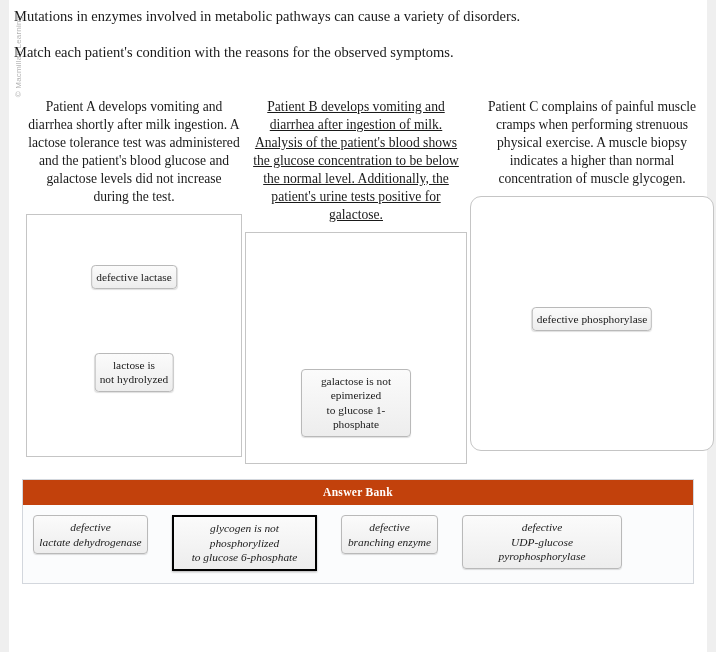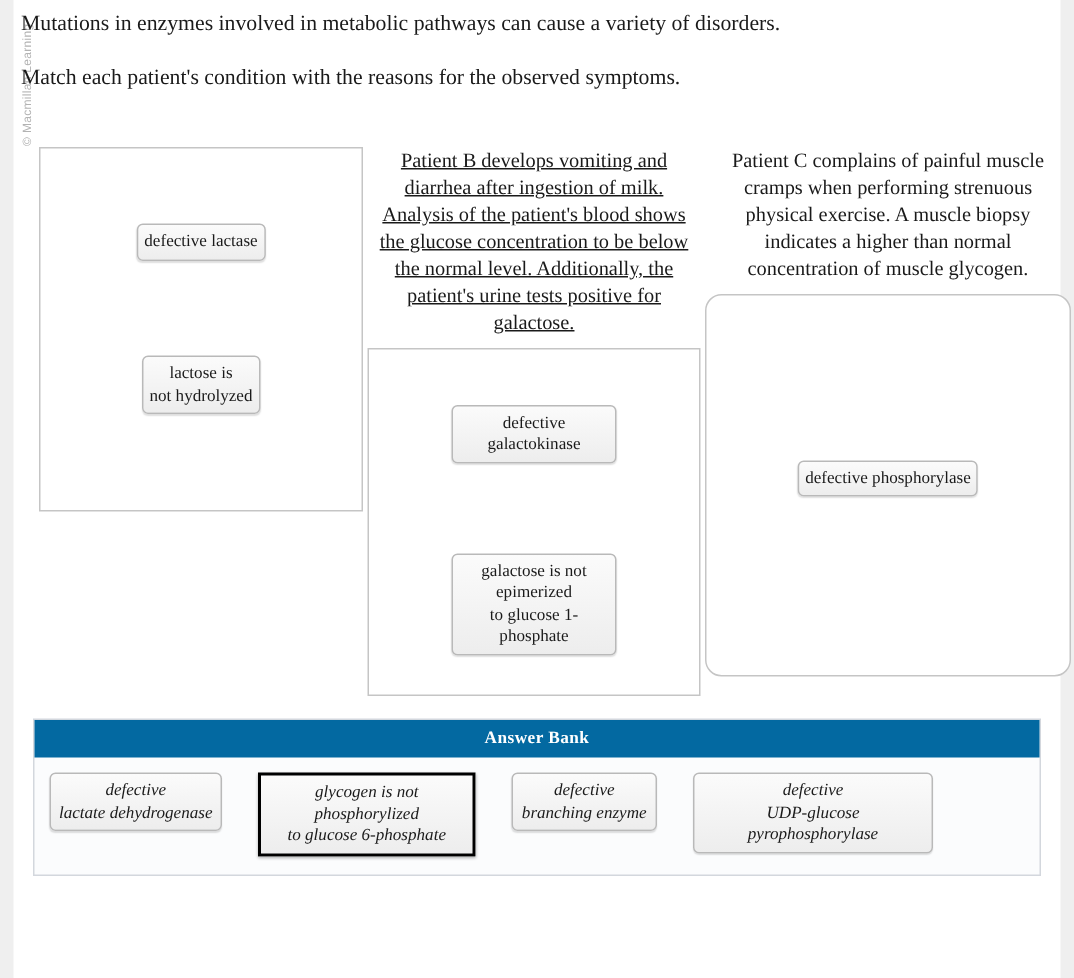--- a/index.html
+++ b/index.html
@@ -132,21 +132,21 @@
   .answer-bank {
     position: absolute;
     left: 22px;
     top: 479px;
     width: 672px;
     box-sizing: border-box;
     border: 1px solid #d3d7dd;
     background: #fbfcfd;
   }
   .answer-bank-header {
-    background: #0369a1;
+    background: #c2410c;
     color: #ffffff;
     text-align: center;
     font-family: "Liberation Serif", serif;
     font-weight: bold;
     font-size: 11.5px;
     letter-spacing: .3px;
     padding: 6px 0 7px 0;
   }
   .answer-bank-body {
     padding: 10px 10px 12px 10px;
@@ -170,31 +170,31 @@
   <div class="gutter right"></div>
 
   <div class="watermark">© Macmillan Learning</div>
 
   <div class="prompt line1">Mutations in enzymes involved in metabolic pathways can cause a variety of disorders.</div>
   <div class="prompt line2">Match each patient's condition with the reasons for the observed symptoms.</div>
 
   <div class="columns">
 
     <div class="col c1">
+      <p class="case-text">Patient A develops vomiting and diarrhea shortly after milk ingestion. A lactose tolerance test was administered and the patient's blood glucose and galactose levels did not increase during the test.</p>
       <div class="dropzone">
         <div class="tile tile-abs t-a">defective lactase</div>
         <div class="tile tile-abs t-b">lactose is
 not hydrolyzed</div>
       </div>
     </div>
 
     <div class="col c2">
       <p class="case-text">Patient B develops vomiting and diarrhea after ingestion of milk. Analysis of the patient's blood shows the glucose concentration to be below the normal level. Additionally, the patient's urine tests positive for galactose.</p>
       <div class="dropzone">
-        <div class="tile tile-abs t-a">defective galactokinase</div>
         <div class="tile tile-abs t-b">galactose is not epimerized
 to glucose 1-phosphate</div>
       </div>
     </div>
 
     <div class="col c3">
       <p class="case-text">Patient C complains of painful muscle cramps when performing strenuous physical exercise. A muscle biopsy indicates a higher than normal concentration of muscle glycogen.</p>
       <div class="dropzone">
         <div class="tile tile-abs t-a">defective phosphorylase</div>
       </div>

